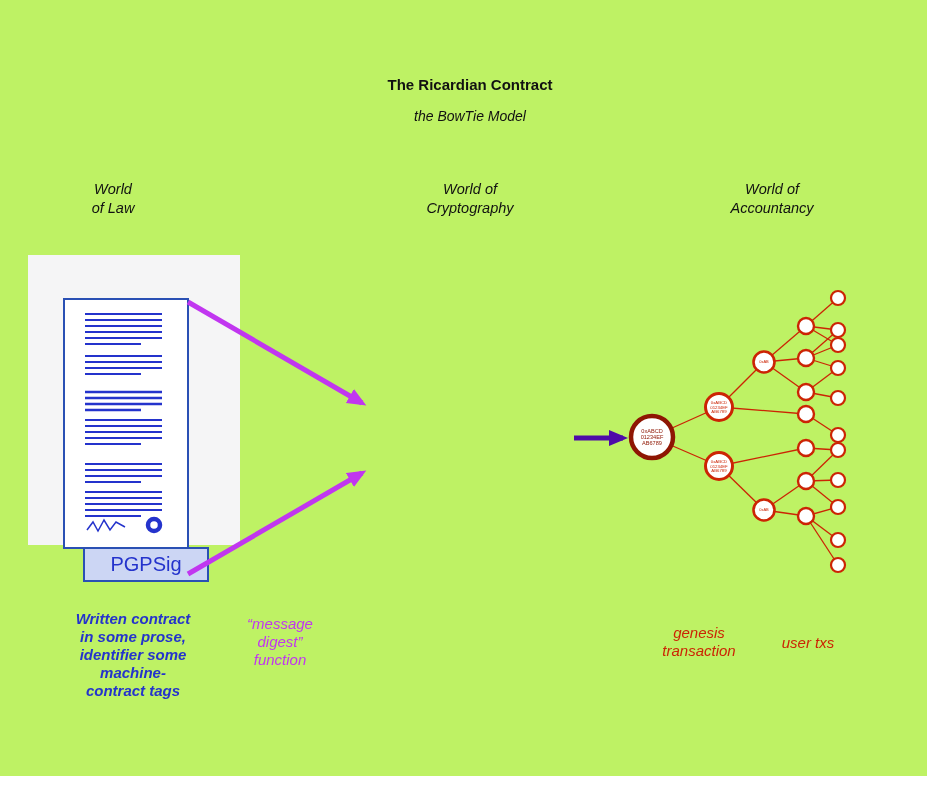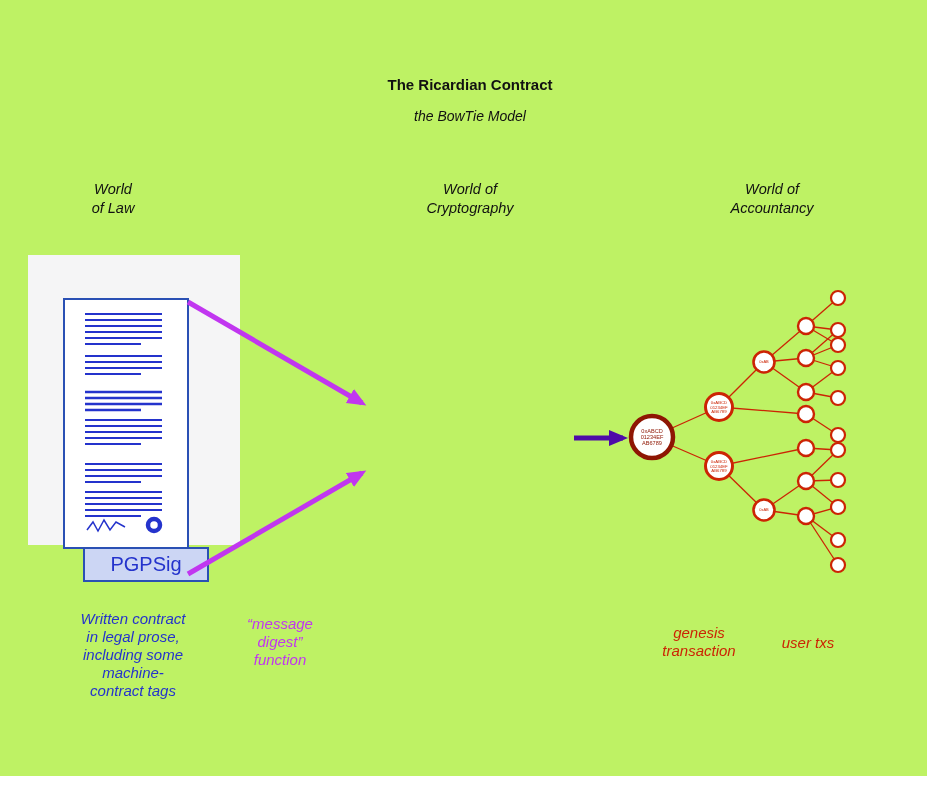--- a/index.html
+++ b/index.html
@@ -142,24 +142,24 @@
       <circle cx="838" cy="368" r="7" fill="#fff" stroke="#cc2404" stroke-width="2.2"></circle>
       <circle cx="838" cy="398" r="7" fill="#fff" stroke="#cc2404" stroke-width="2.2"></circle>
       <circle cx="838" cy="435" r="7" fill="#fff" stroke="#cc2404" stroke-width="2.2"></circle>
       <circle cx="838" cy="450" r="7" fill="#fff" stroke="#cc2404" stroke-width="2.2"></circle>
       <circle cx="838" cy="480" r="7" fill="#fff" stroke="#cc2404" stroke-width="2.2"></circle>
       <circle cx="838" cy="507" r="7" fill="#fff" stroke="#cc2404" stroke-width="2.2"></circle>
       <circle cx="838" cy="540" r="7" fill="#fff" stroke="#cc2404" stroke-width="2.2"></circle>
       <circle cx="838" cy="565" r="7" fill="#fff" stroke="#cc2404" stroke-width="2.2"></circle>
     </svg>
 
-  <div class="abs centered caption" style="left:133px;top:610px;color:var(--text_blue);">
+  <div class="abs centered caption" style="left:133px;top:610px;color:var(--text_blue);font-weight:bold;">
     <div>Written contract</div>
-    <div>in legal prose,</div>
-    <div>including some</div>
+    <div>in some prose,</div>
+    <div>identifier some</div>
     <div>machine-</div>
     <div>contract tags</div>
   </div>
   <div class="abs centered caption" style="left:280px;top:615px;color:var(--magenta);">
     <div>“message</div>
     <div>digest”</div>
     <div>function</div>
   </div>
   <div class="abs centered caption" style="left:652px;top:624px;color:var(--tree_red);margin-left:47px;">
     <div>genesis</div>

